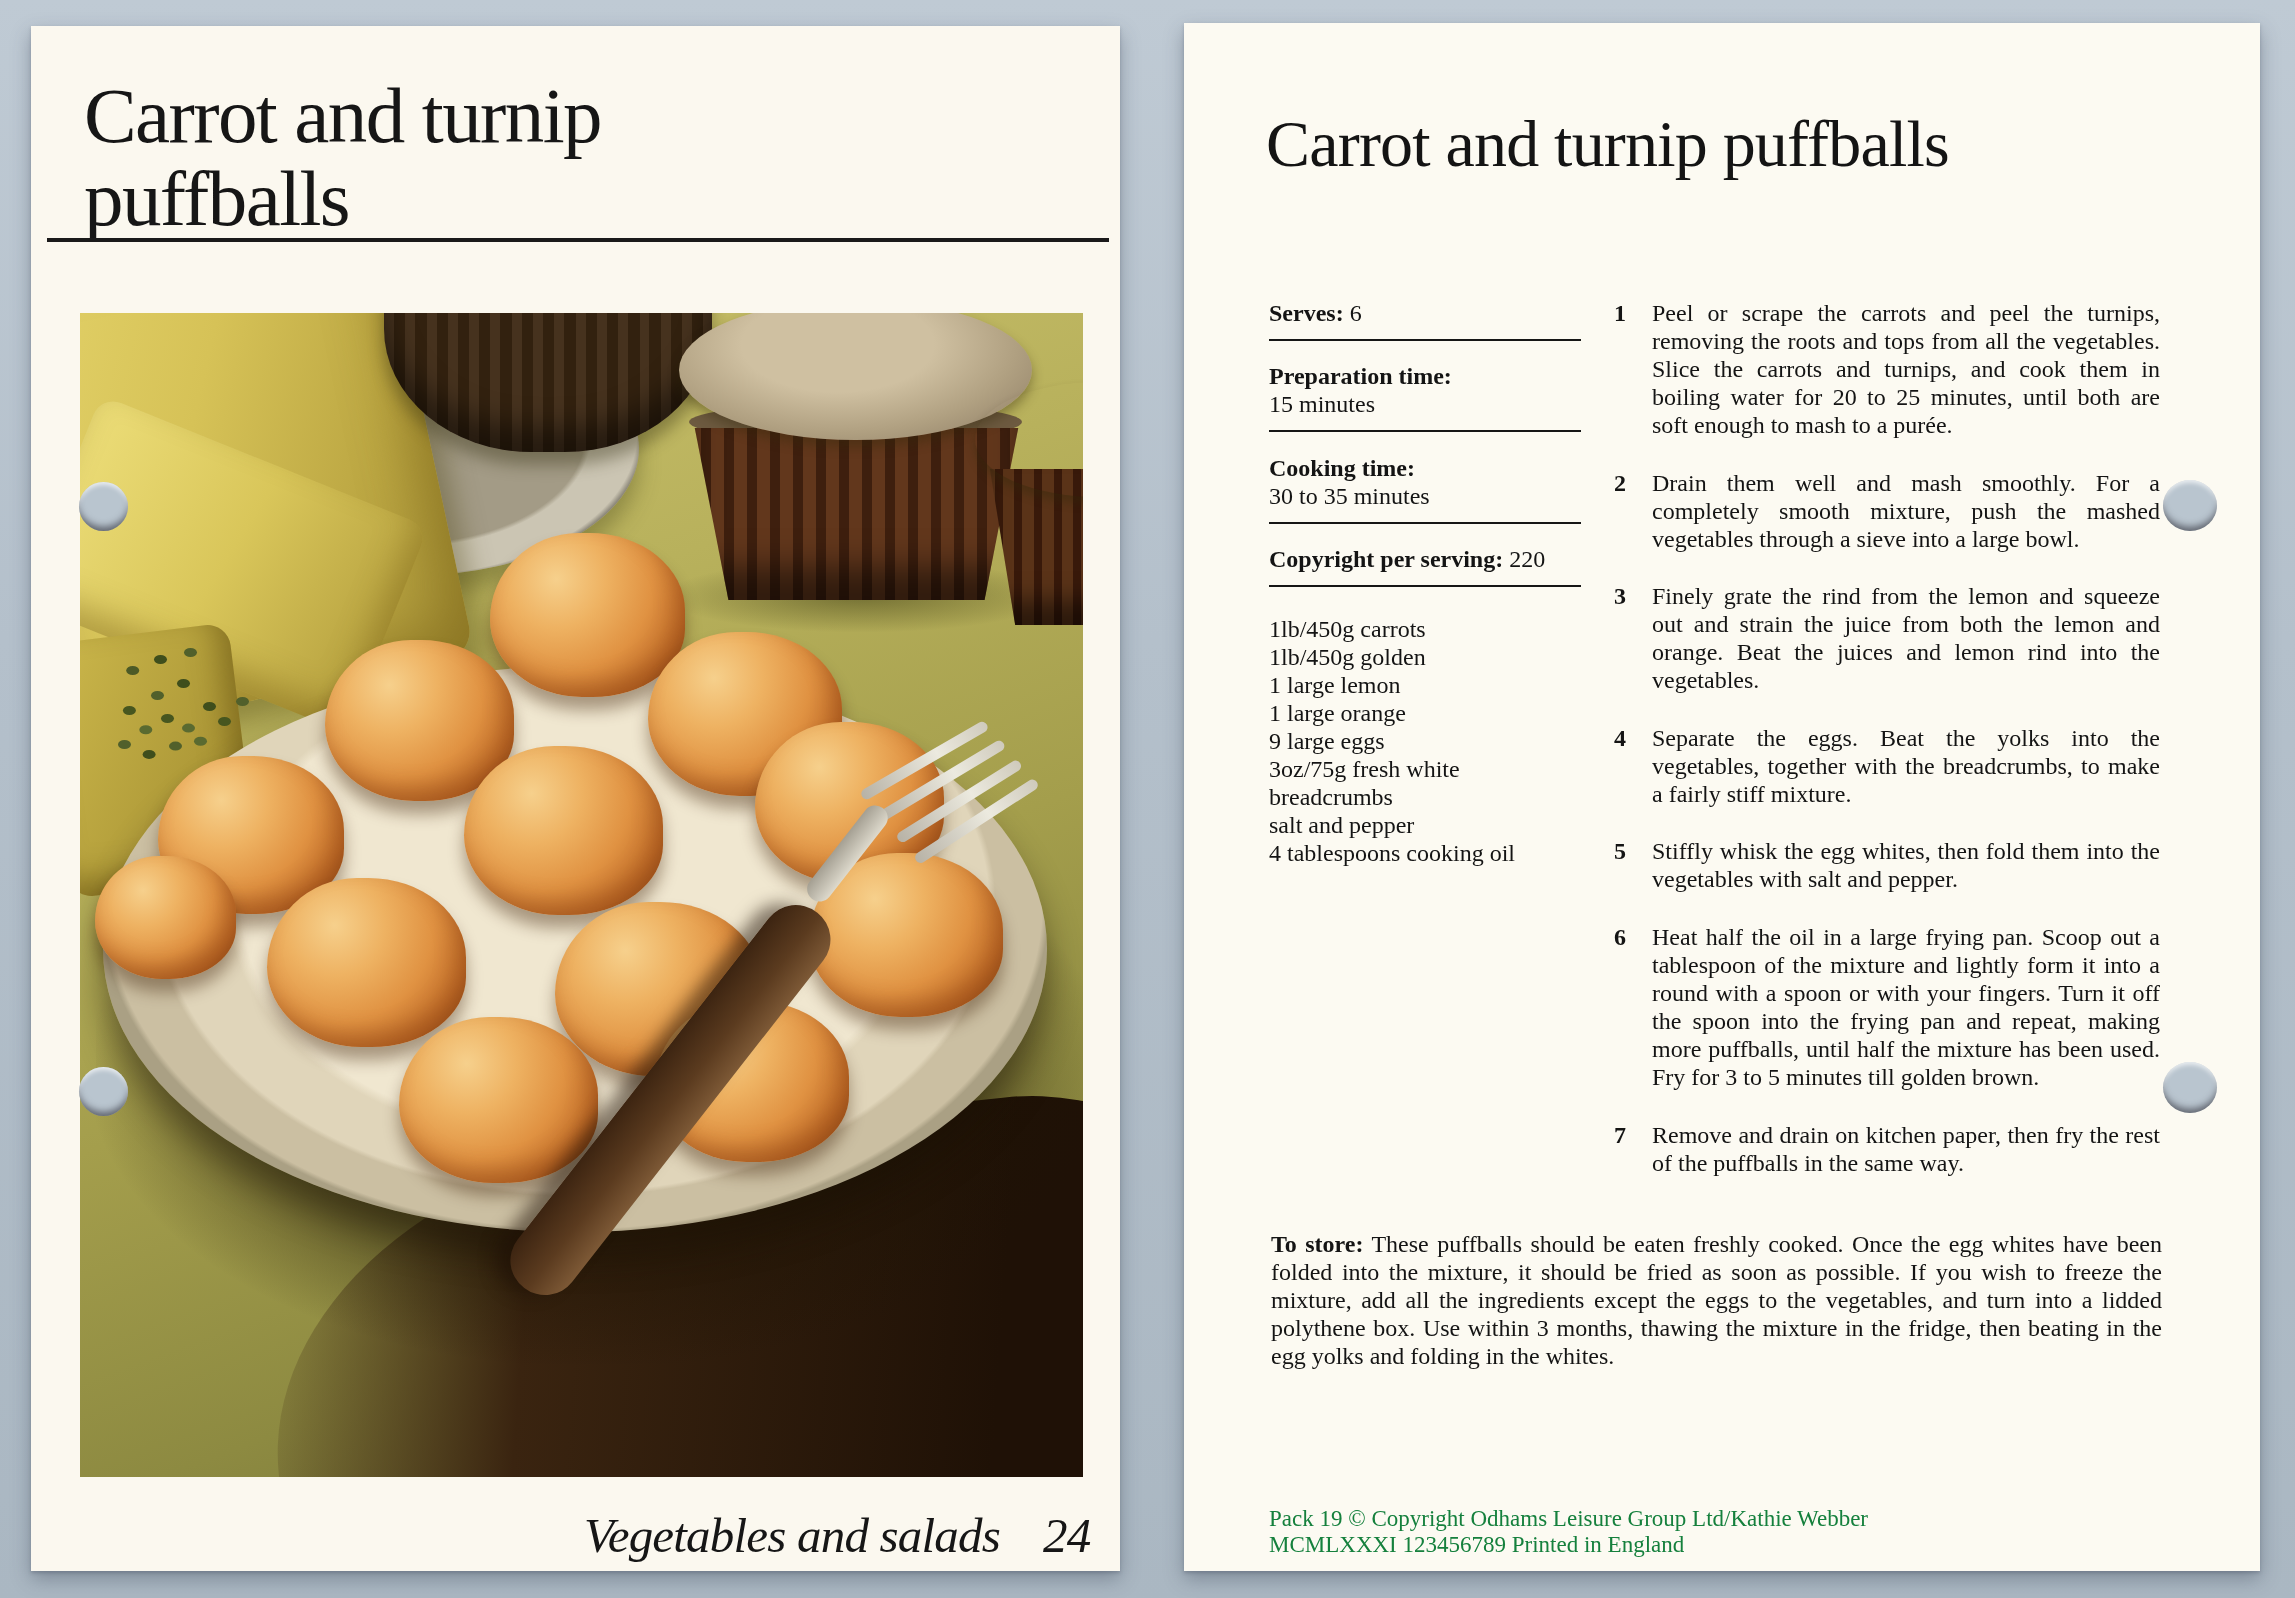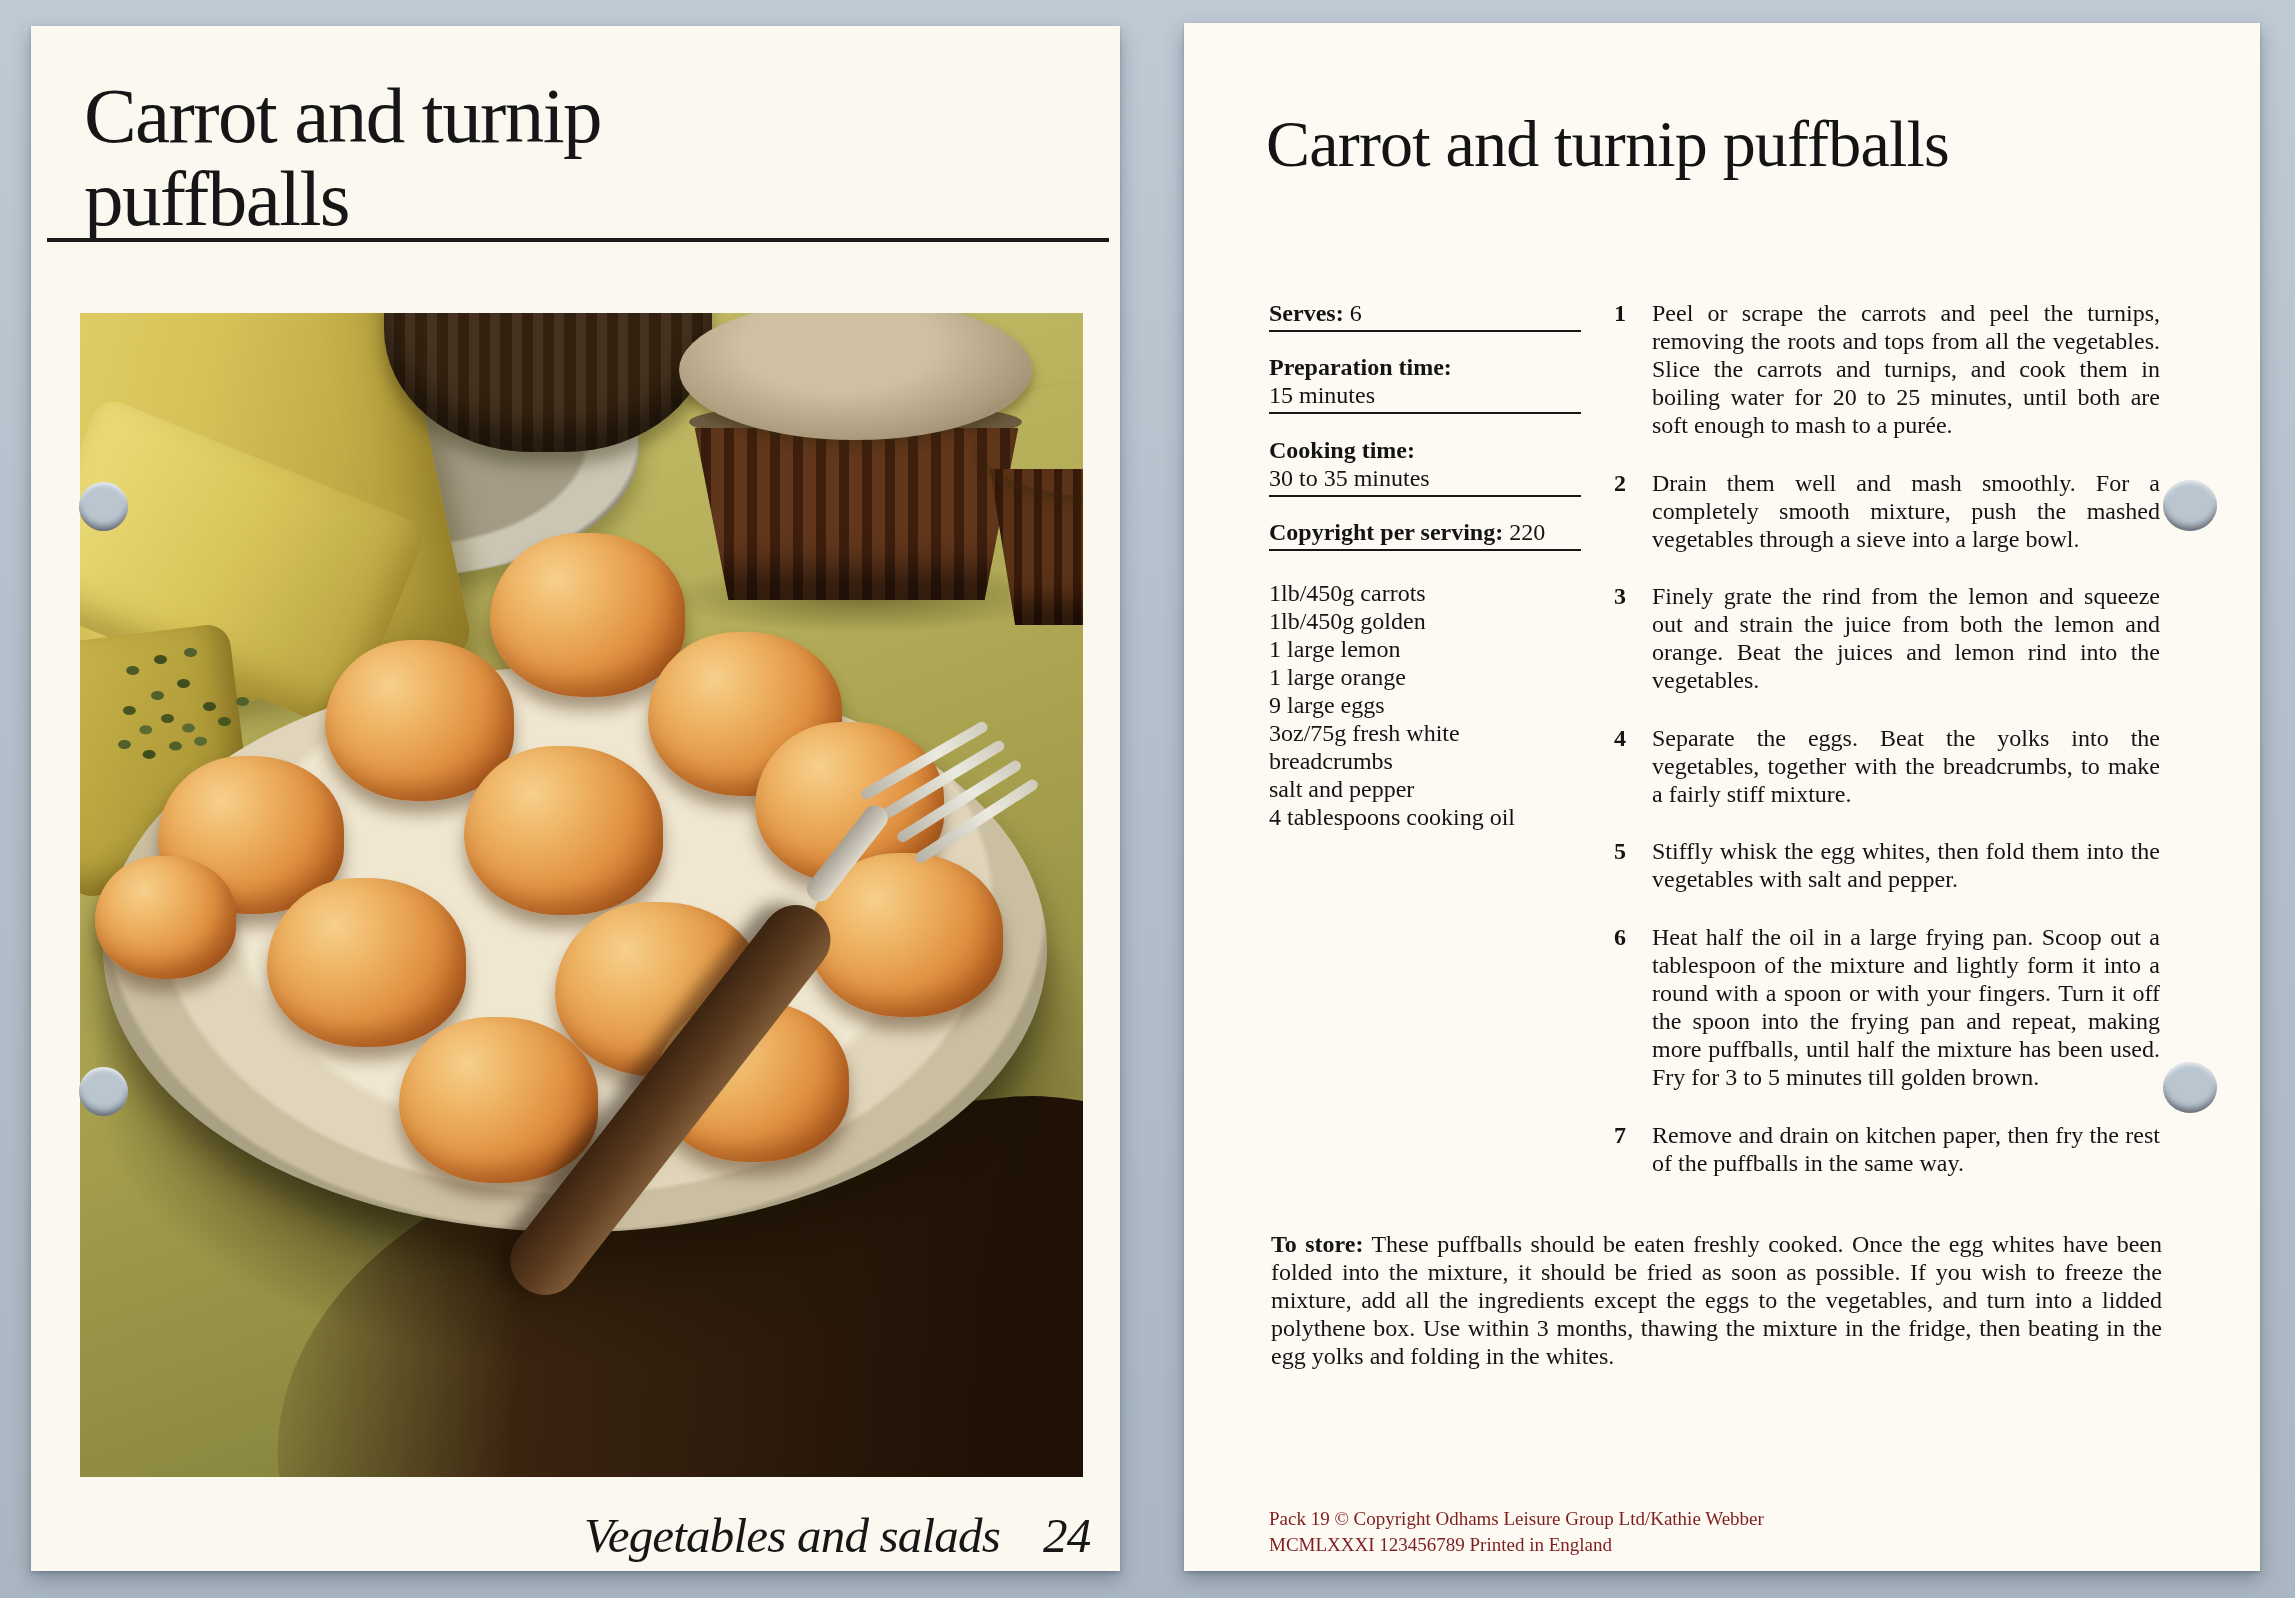--- a/index.html
+++ b/index.html
@@ -99,33 +99,33 @@
   .hole-front-top{left:48px;top:456px;width:49px;height:49px;}
   .hole-front-bottom{left:48px;top:1041px;width:49px;height:49px;}
   .hole-back-top{left:979px;top:457px;width:54px;height:51px;}
   .hole-back-bottom{left:979px;top:1039px;width:54px;height:51px;}
 
   
   .back-title{position:absolute;left:82px;top:85px;margin:0;font-size:66px;line-height:72px;
       font-weight:400;letter-spacing:-0.8px;color:#141414;}
   .cols{position:absolute;left:85px;top:276px;width:891px;display:flex;}
   .info-col{width:312px;flex:0 0 312px;font-size:24px;line-height:28px;}
-  .meta-item{border-bottom:2.5px solid #161616;padding-bottom:3px;margin-bottom:21.3px;}
+  .meta-item{border-bottom:2.5px solid #161616;padding-bottom:12px;margin-bottom:21.3px;}
   .meta-label{font-weight:700;}
   .meta-value{font-weight:400;}
   .meta-value.stacked{display:block;}
   .ingredients{list-style:none;margin:28px 0 0 0;padding:0;font-size:24px;line-height:28px;}
   .steps{list-style:none;margin:0 0 0 33px;padding:0;flex:1;font-size:24px;line-height:28px;}
   .steps li{display:flex;margin-bottom:29.6px;}
   .step-num{font-weight:700;flex:0 0 38px;}
   .step-text{text-align:justify;hyphens:none;}
   .storage{position:absolute;left:87px;top:1207px;width:891px;margin:0;font-size:24px;line-height:28px;
       text-align:justify;}
   .storage b{font-weight:700;}
-  .imprint{position:absolute;left:85px;top:1483px;font-size:19px;line-height:25.5px;color:#7f1d1d;}
+  .imprint{position:absolute;left:85px;top:1483px;font-size:23px;line-height:25.5px;color:#15803d;}
 </style>
 </head>
 <body>
 
 <div class="scan">
 
   <section class="card card-front">
     <h1 class="front-title"><span>Carrot and turnip</span><br><span>puffballs</span></h1>
     <div class="title-rule"></div>
 

